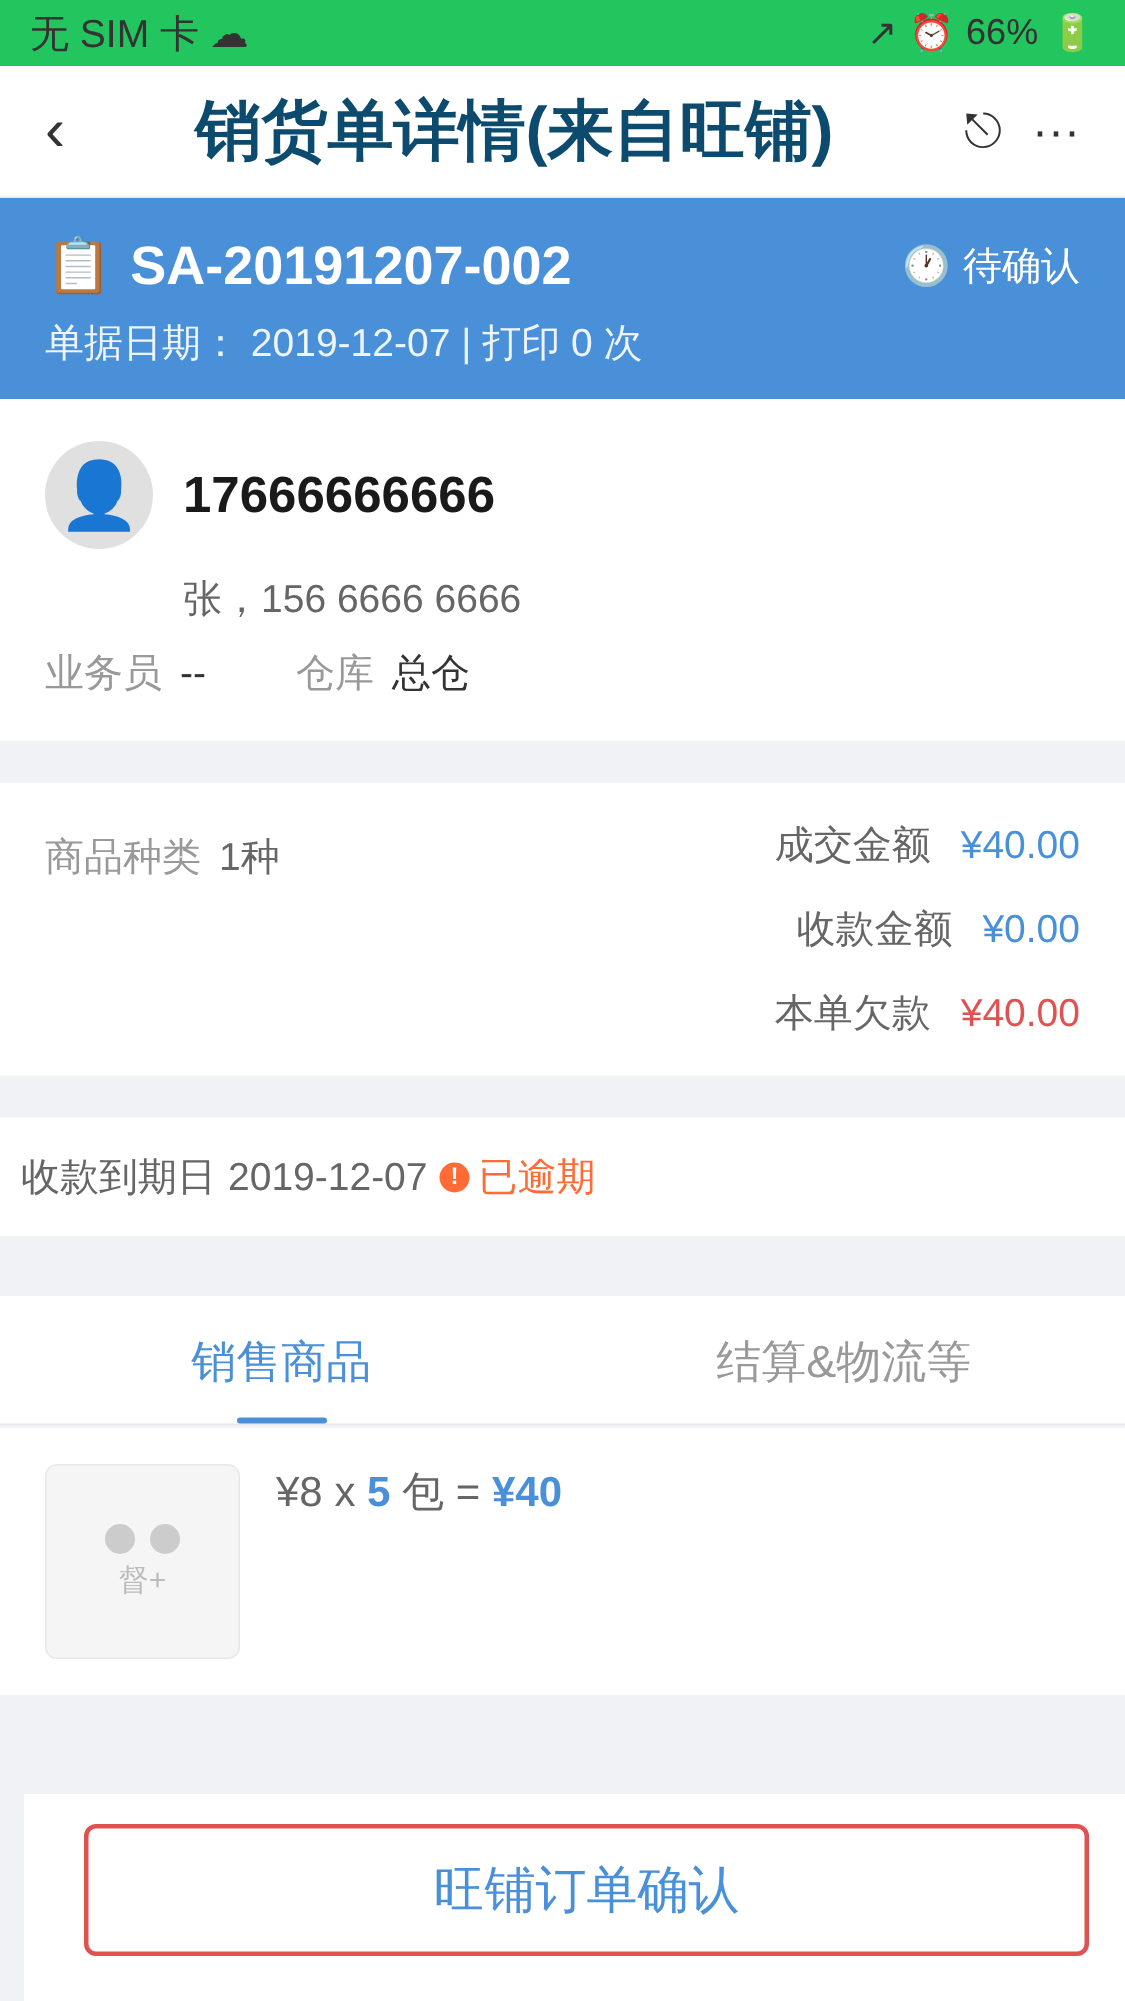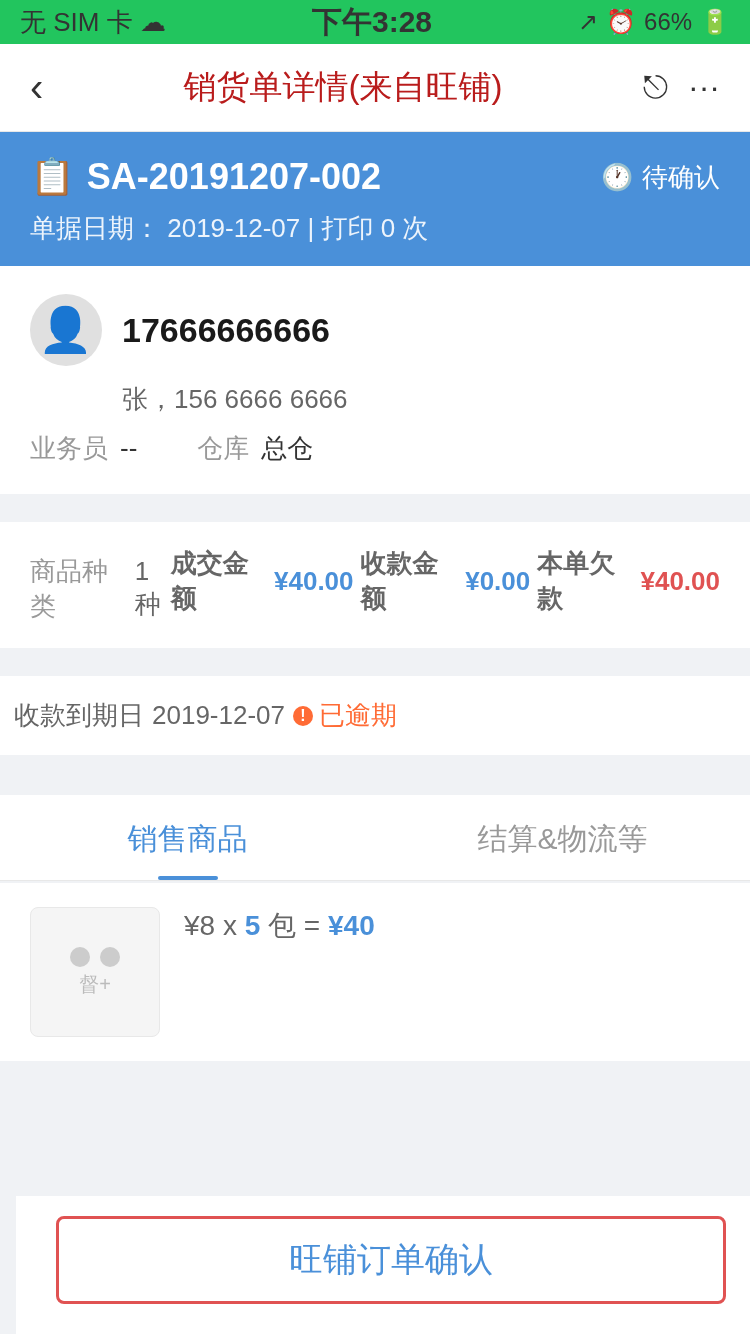--- a/index.html
+++ b/index.html
@@ -33,23 +33,23 @@
     .nav-bar {
       height: 88px;
       background: #fff;
       display: flex;
       align-items: center;
       justify-content: space-between;
       padding: 0 30px;
       border-bottom: 1px solid #e8e8e8;
     }
     .nav-title {
-      font-size: 33px;
-      font-weight: 400;
-      color: #b91c1c;
+      font-size: 44px;
+      font-weight: 700;
+      color: #0c4a6e;
     }
     .nav-left, .nav-right {
       display: flex;
       align-items: center;
       gap: 20px;
     }
     .back-btn {
       font-size: 40px;
       color: #333;
       cursor: pointer;
@@ -164,24 +164,23 @@
       font-size: 26px;
       color: #666;
       display: flex;
       align-items: center;
       gap: 12px;
       margin-top: 8px;
     }
     .product-type-label { color: #999; }
     .summary-right {
       display: flex;
-      flex-direction: row;
+      flex-direction: column;
       align-items: flex-end;
-      gap: 7px;
-      font-weight: bold;
+      gap: 21px;
     }
     .summary-row {
       display: flex;
       align-items: center;
       gap: 20px;
       font-size: 26px;
     }
     .summary-row-label { color: #666; }
     .amount-blue { color: #4a90d9; }
     .amount-red { color: #e05252; }
@@ -343,21 +342,20 @@
       background: #f0f2f5;
     }
   </style>
 </head>
 <body>
 
 <div class="status-bar">
   <div class="status-left">
     <span>无 SIM 卡 ☁</span>
   </div>
-  <div class="status-center">下午3:28</div>
   <div class="status-right">
     <span>↗</span>
     <span>⏰</span>
     <span>66%</span>
     <span>🔋</span>
   </div>
 </div>
 
 <div class="nav-bar">
   <div class="nav-left">

